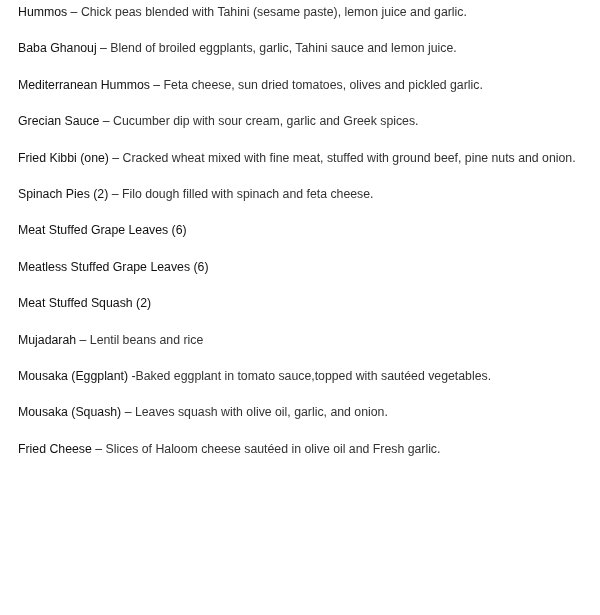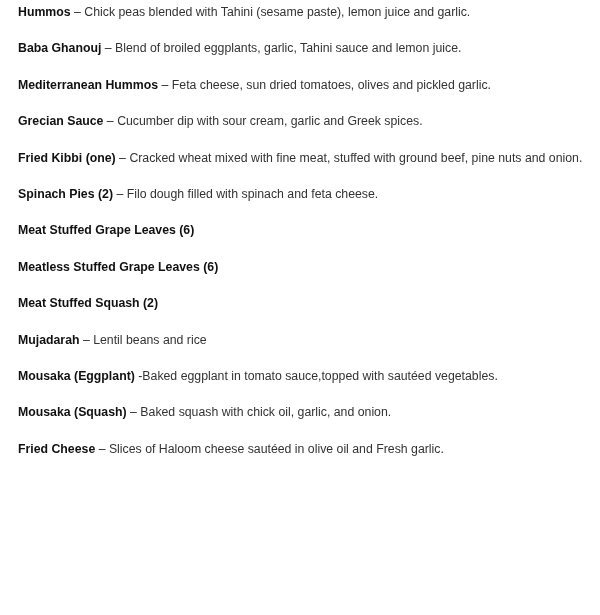--- a/index.html
+++ b/index.html
@@ -5,33 +5,33 @@
     html, body { margin: 0; padding: 0; background: #ffffff; }
     body {
       width: 600px; height: 615px; overflow: hidden; position: relative;
       font-family: "Liberation Sans", sans-serif;
     }
     .menu { position: absolute; left: 18px; top: 4px; right: 0; }
     .item {
       height: 36.4px; line-height: 17px; font-size: 12.3px; white-space: nowrap;
       color: #333333;
     }
-    .name { font-weight: bold; color: #111111; }
+    .name { font-weight: normal; color: #111111; }
     .sep { color: #222222; }
   </style>
 </head>
 <body>
 
 <div class="menu">
   <div class="item"><span class="name">Hummos</span><span class="sep"> – </span><span>Chick peas blended with Tahini (sesame paste), lemon juice and garlic.</span></div>
   <div class="item"><span class="name">Baba Ghanouj</span><span class="sep"> – </span><span>Blend of broiled eggplants, garlic, Tahini sauce and lemon juice.</span></div>
   <div class="item"><span class="name">Mediterranean Hummos</span><span class="sep"> – </span><span>Feta cheese, sun dried tomatoes, olives and pickled garlic.</span></div>
   <div class="item"><span class="name">Grecian Sauce</span><span class="sep"> – </span><span>Cucumber dip with sour cream, garlic and Greek spices.</span></div>
   <div class="item"><span class="name">Fried Kibbi (one)</span><span class="sep"> – </span><span>Cracked wheat mixed with fine meat, stuffed with ground beef, pine nuts and onion.</span></div>
   <div class="item"><span class="name">Spinach Pies (2)</span><span class="sep"> – </span><span>Filo dough filled with spinach and feta cheese.</span></div>
   <div class="item"><span class="name">Meat Stuffed Grape Leaves (6)</span></div>
   <div class="item"><span class="name">Meatless Stuffed Grape Leaves (6)</span></div>
   <div class="item"><span class="name">Meat Stuffed Squash (2)</span></div>
   <div class="item"><span class="name">Mujadarah</span><span class="sep"> – </span><span>Lentil beans and rice</span></div>
   <div class="item"><span class="name">Mousaka (Eggplant)</span><span class="sep"> -</span><span>Baked eggplant in tomato sauce,topped with sautéed vegetables.</span></div>
-  <div class="item"><span class="name">Mousaka (Squash)</span><span class="sep"> – </span><span>Baked squash with chick oil, garlic, and onion.</span></div>
+  <div class="item"><span class="name">Mousaka (Squash)</span><span class="sep"> – </span><span>Leaves squash with olive oil, garlic, and onion.</span></div>
   <div class="item"><span class="name">Fried Cheese</span><span class="sep"> – </span><span>Slices of Haloom cheese sautéed in olive oil and Fresh garlic.</span></div>
 </div>
 
 </body></html>

